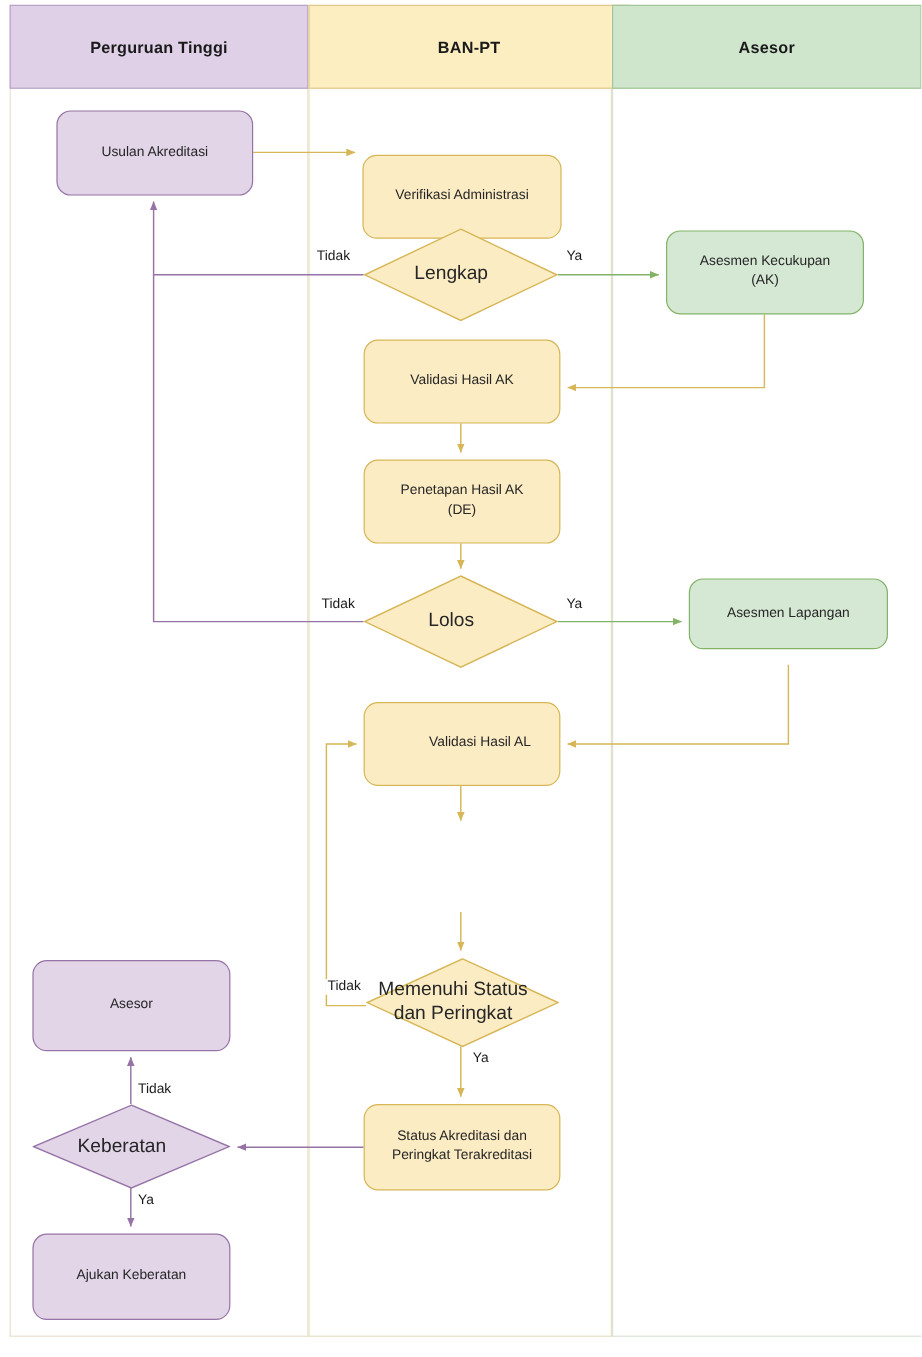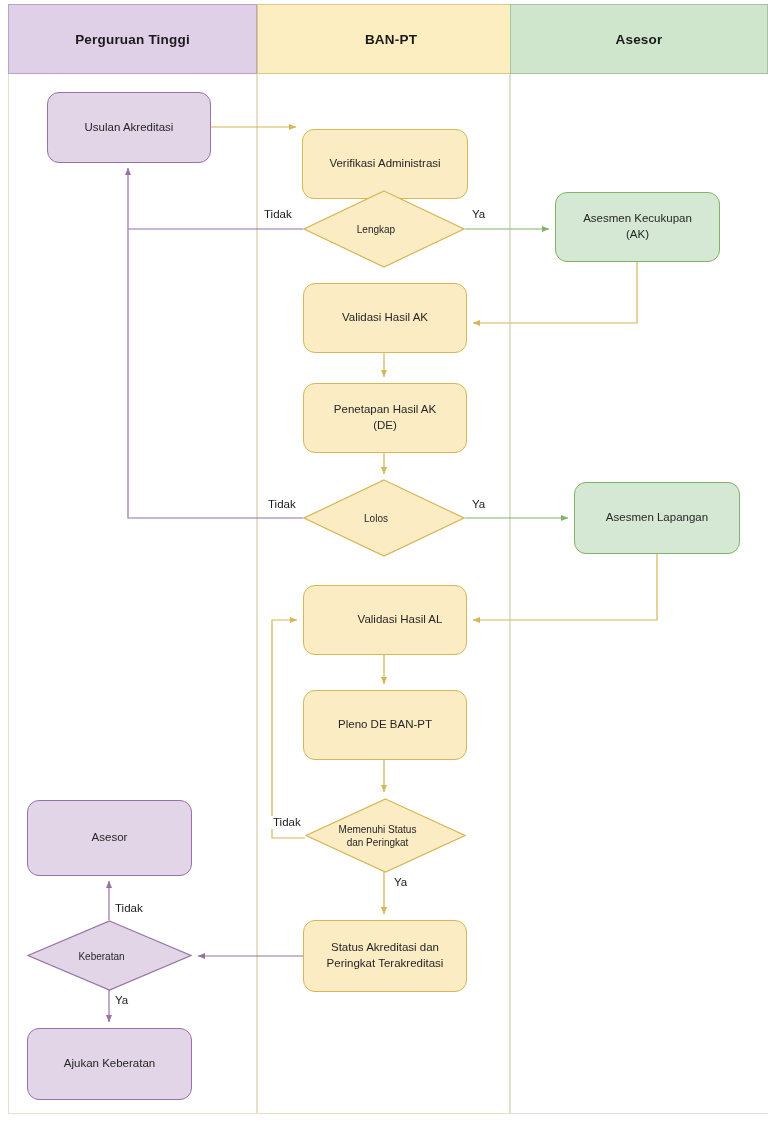--- a/index.html
+++ b/index.html
@@ -12,21 +12,21 @@
   
   .node{position:absolute;box-sizing:border-box;display:flex;align-items:center;justify-content:center;
         text-align:center;font-size:11.5px;line-height:1.35;color:#262626;padding:2px 6px;border-radius:12px;}
   .n-yellow{background:#fcecc4;border:1px solid #d6b656;}
   .n-purple{background:#e1d5e7;border:1px solid #9673a6;}
   .n-green {background:#d5e8d4;border:1px solid #82b366;}
 
   
   .diamond{position:absolute;}
   .diamond .dlabel{position:absolute;left:0;right:16px;top:50%;transform:translateY(-50%);
-                   text-align:center;font-size:10px;line-height:1.3;color:#262626;pointer-events:none;}
+                   text-align:center;font-size:16px;line-height:1.3;color:#262626;pointer-events:none;}
   .diamond svg{display:block;}
 
   
   #wires{position:absolute;left:0;top:0;width:768px;height:1131px;pointer-events:none;}
 
   
   .elabel{position:absolute;font-size:11.5px;color:#1a1a1a;background:#ffffff;padding:0 2px;line-height:1.1;white-space:nowrap;}
 </style>
 </head>
 <body>
@@ -127,31 +127,28 @@
     <span>(DE)</span>
   </div>
 
   <div class="diamond" style="left:303px;top:479px;width:162px;height:78px;">
     <svg width="162" height="78" viewBox="0 0 162 78" xmlns="http://www.w3.org/2000/svg">
       <polygon points="81,1 161,39 81,77 1,39" fill="#fcecc4" stroke="#d6b656" stroke-width="1.2"></polygon>
     </svg>
     <div class="dlabel">Lolos</div>
   </div>
 
-  <div class="node n-green" style="left:574px;top:482px;width:166px;height:72px;">
+  <div class="node n-green" style="left:574px;top:482px;width:166px;height:59px;">
     <span>Asesmen Lapangan</span>
   </div>
 
   <div class="node n-yellow" style="left:303px;top:585px;width:164px;height:70px;padding-left:36px;">
     <span>Validasi Hasil AL</span>
   </div>
 
-  <div class="node n-yellow" style="left:303px;top:690px;width:164px;height:70px;">
-    <span>Pleno DE BAN-PT</span>
-  </div>
 
   <div class="diamond" style="left:305px;top:798px;width:161px;height:75px;">
     <svg width="161" height="75" viewBox="0 0 161 75" xmlns="http://www.w3.org/2000/svg">
       <polygon points="80.5,1 160,37.5 80.5,74 1,37.5" fill="#fcecc4" stroke="#d6b656" stroke-width="1.2"></polygon>
     </svg>
     <div class="dlabel">
       <span>Memenuhi Status</span><br>
       <span>dan Peringkat</span>
     </div>
   </div>

